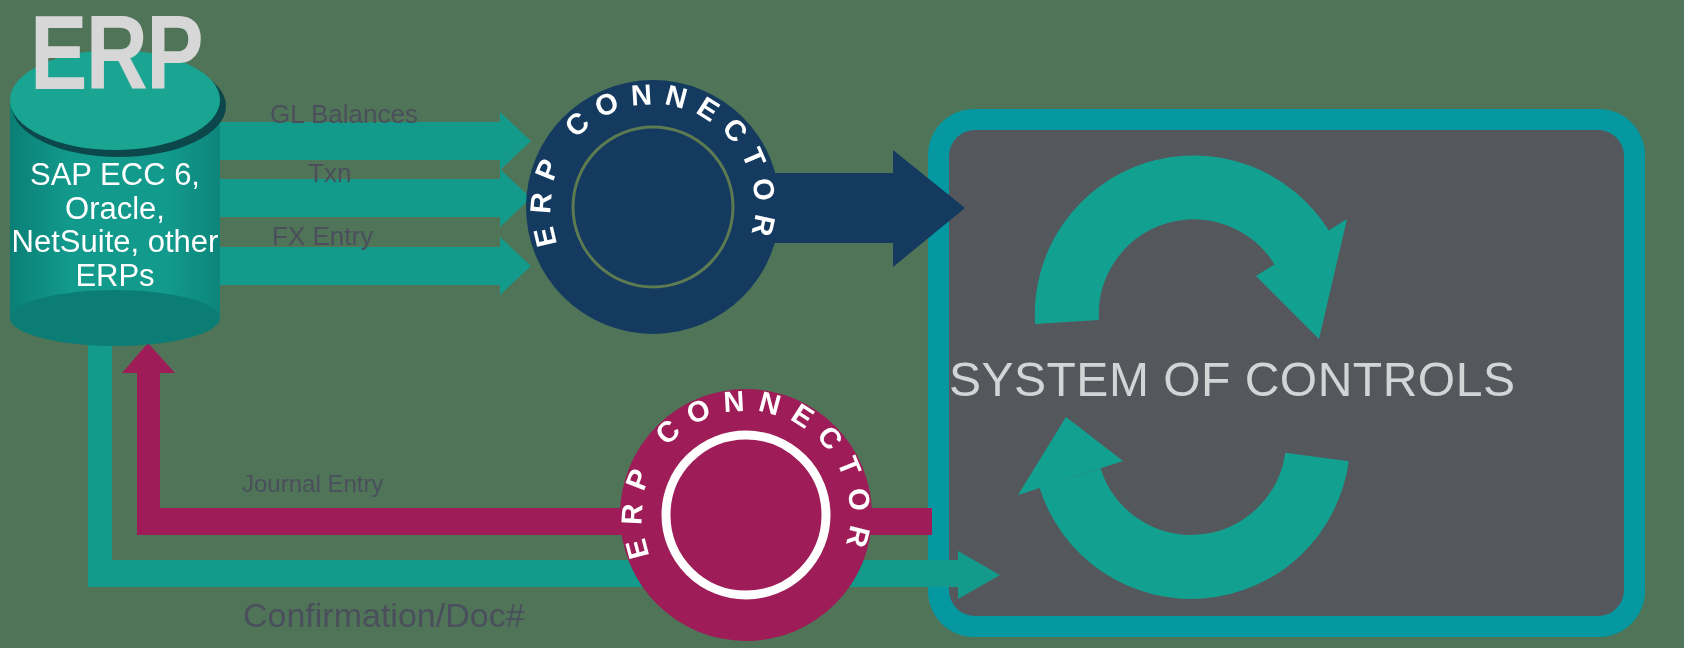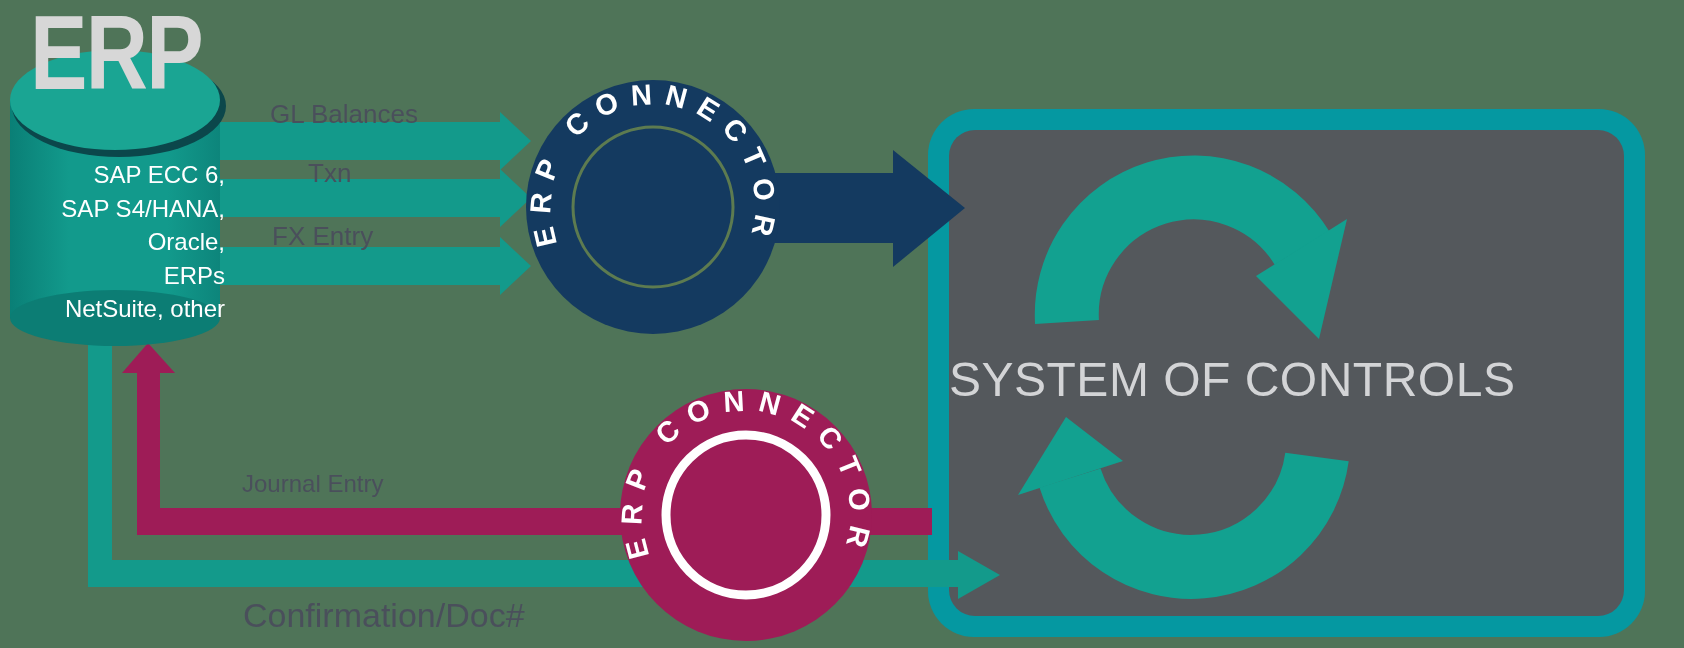--- a/index.html
+++ b/index.html
@@ -23,22 +23,22 @@
   .s-white{fill:none;stroke:var(--white);stroke-width:9px;}
   .arc-stroke{fill:none;stroke:var(--cycleTeal);stroke-width:64px;}
   .arc-text{font-family:"Liberation Sans",sans-serif;font-weight:700;font-size:29px;
             fill:var(--white);letter-spacing:11px;}
   .arc-text-b{letter-spacing:12px;}
 
   
   .erp-logo{position:absolute;left:30px;top:0px;font-size:105px;font-weight:700;
             color:var(--logoGray);line-height:1.0;transform:scaleX(.82);
             transform-origin:left top;letter-spacing:-2px;white-space:nowrap;}
-  .cyl-text{position:absolute;left:5px;top:158px;width:220px;text-align:right;
-            color:var(--white);font-size:24px;line-height:33.5px;}
+  .cyl-text{position:absolute;left:5px;top:158px;width:220px;text-align:center;
+            color:var(--white);font-size:31px;line-height:33.5px;}
   .flow-label{position:absolute;color:var(--labelSlate);font-size:26px;line-height:1;
               white-space:nowrap;opacity:.95;}
   .lbl-gl{left:270px;top:95px;margin-top:6px;}
   .lbl-txn{left:272px;top:160px;margin-left:36px;}
   .lbl-fx{left:272px;top:223px;}
   .lbl-journal{left:242px;top:472px;font-size:24px;}
   .lbl-conf{left:243px;top:598px;font-size:34px;}
   .soc-title{position:absolute;left:949px;top:352px;width:555px;text-align:center;
              color:var(--titleGray);font-size:48px;line-height:56px;letter-spacing:.5px;
              white-space:nowrap;}
@@ -124,24 +124,23 @@
     </text>
     <text class="arc-text arc-text-b" text-anchor="middle">
       <textPath href="#bottomArcTextPath" startOffset="50%">ERP CONNECTOR</textPath>
     </text>
   </svg>
 
   <div class="erp-logo">ERP</div>
 
   <div class="cyl-text">
     <div>SAP ECC 6,</div>
-    <div>SAP S4/HANA,</div>
     <div>Oracle,</div>
+    <div>NetSuite, other</div>
     <div>ERPs</div>
-    <div>NetSuite, other</div>
   </div>
 
   <div class="flow-label lbl-gl">GL Balances</div>
   <div class="flow-label lbl-txn">Txn</div>
   <div class="flow-label lbl-fx">FX Entry</div>
   <div class="flow-label lbl-journal">Journal Entry</div>
   <div class="flow-label lbl-conf">Confirmation/Doc#</div>
 
   <div class="soc-title">SYSTEM OF CONTROLS</div>
 </div>

